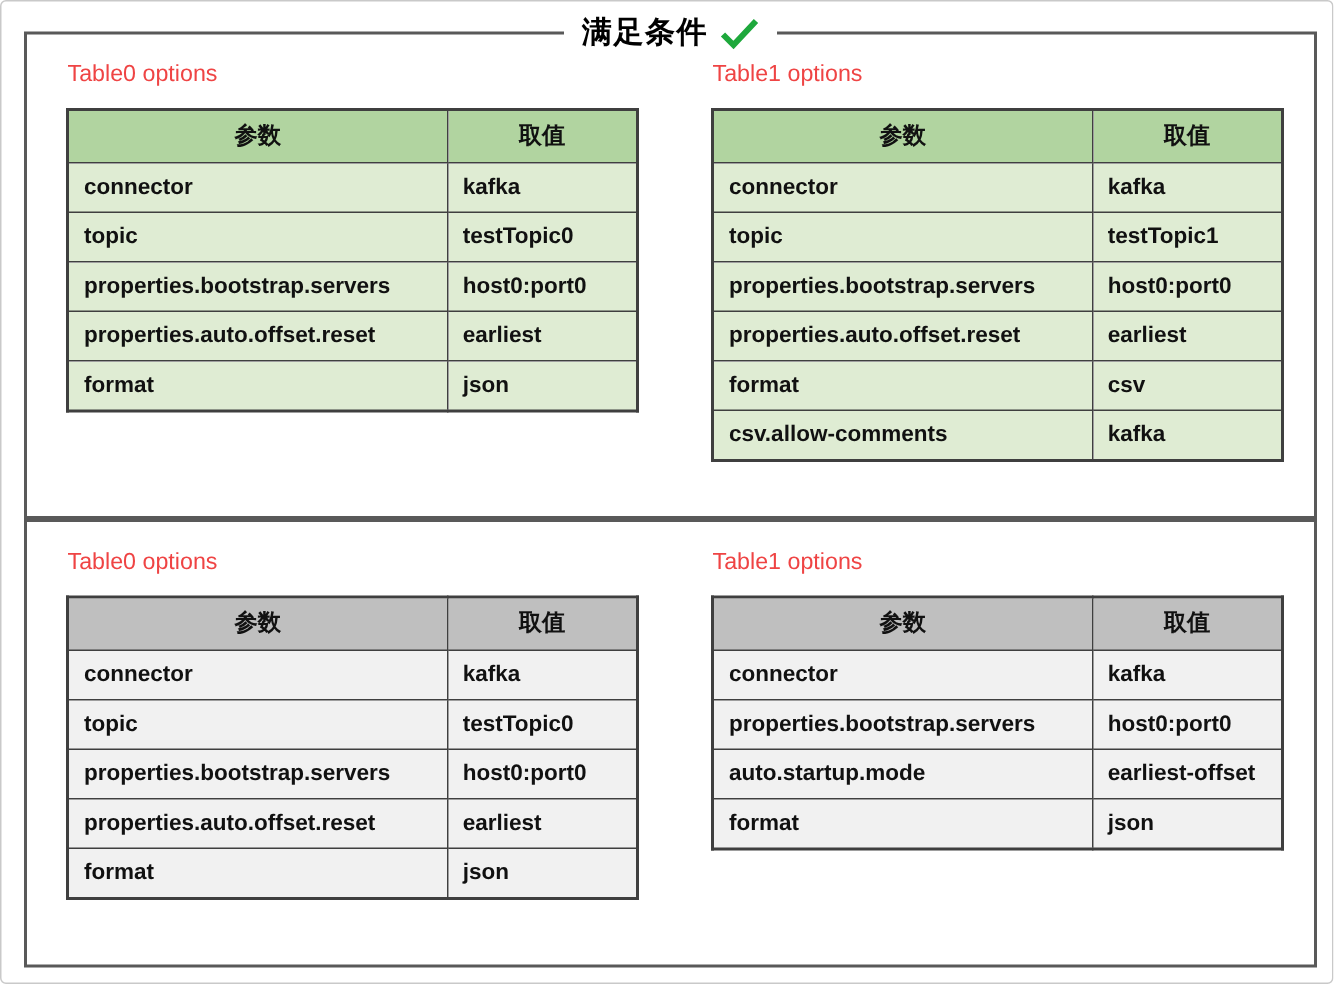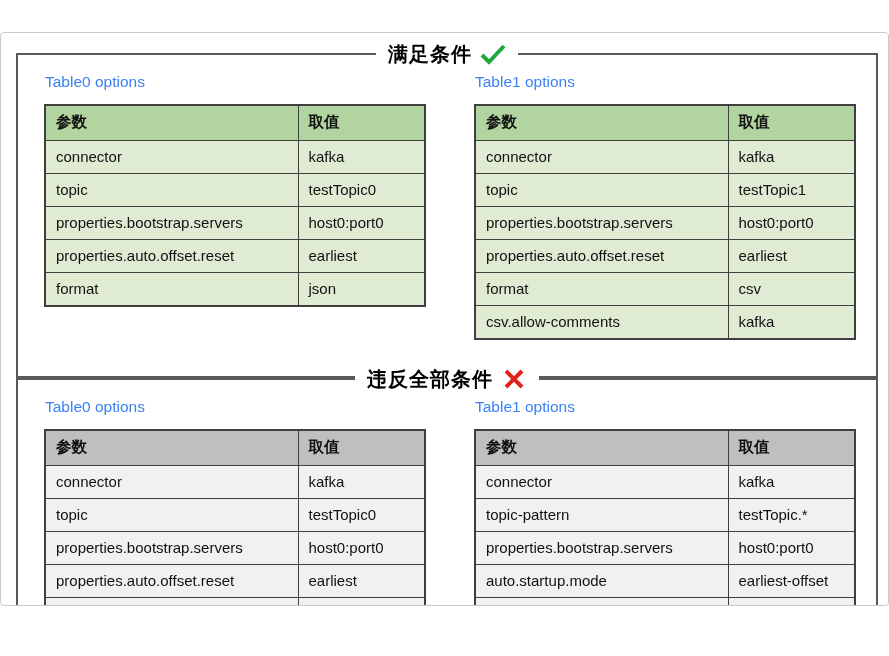--- a/index.html
+++ b/index.html
@@ -4,26 +4,25 @@
 <style>
   * { box-sizing: border-box; margin: 0; padding: 0; }
   html,body { background:#fff; }
   body {
     font-family: "Liberation Sans", "DejaVu Sans", sans-serif;
     color:#111;
     width:889px; height:656px;
   }
   .canvas {
     position:relative;
-    width:889px; height:574px;
+    width:889px; height:656px;
     background:#fff;
     border:1px solid #c9c9c9;
     border-radius:4px;
     overflow:hidden;
-    margin-top:32px;
   }
   .section {
     position:absolute;
     left:15px;
     width:862px;
     border:2px solid var(--section-border,#595959);
     background:#fff;
   }
   .section.sec-0 { top:20px;  height:325px; }
   .section.sec-1 { top:345px; height:299px; }
@@ -43,41 +42,41 @@
   .mark-icon { display:none; }
   .section[data-mark="check"] .mark-check { display:inline-block; }
   .section[data-mark="cross"] .mark-cross { display:inline-block; }
   .tables {
     display:flex;
     gap:48px;
     padding:17px 0 0 26px;
   }
   .tlabel {
     font-size:15.5px;
-    color:#3b82f6;
+    color:#ef4444;
     margin:0 0 12px 1px;
     line-height:20px;
   }
   table {
     border-collapse:collapse;
     table-layout:fixed;
     width:380px;
     border:2px solid var(--table-border,#3f3f3f);
     font-size:15px;
   }
   col.c-param { width:253px; }
   col.c-value { width:127px; }
   th, td {
     border:1px solid var(--table-border,#3f3f3f);
     text-align:left;
     overflow:hidden;
     white-space:nowrap;
   }
-  th { padding:6px 10px 7px 10px; font-weight:bold; font-size:15.5px; }
-  td { padding:7px 10px 8px 10px; }
+  th { padding:6px 10px 7px 10px; font-weight:bold; font-size:15.5px;text-align:center; }
+  td { padding:7px 10px 8px 10px;font-weight:bold; }
   
   .section[data-theme="green"] th { background:var(--green-header,#b1d4a0); }
   .section[data-theme="green"] td { background:var(--green-body,#dfecd3); }
   .section[data-theme="gray"]  th { background:var(--gray-header,#bfbfbf); }
   .section[data-theme="gray"]  td { background:var(--gray-body,#f1f1f1); }
   svg.mark { width:26px; height:22px; }
 </style>
 </head>
 <body>
 
@@ -177,27 +176,20 @@
     <td>csv.allow-comments</td>
     <td>kafka</td>
   </tr>
 </tbody>
     </table>
   </div>
 </div>
   </div>
 
   <div class="section sec-1" data-mark="cross" data-theme="gray">
-    <div class="section-title">
-      <span class="ttl">违反全部条件</span>
-
-      <svg class="mark mark-icon mark-cross" viewBox="0 0 26 22" fill="none">
-        <path d="M5 3 L21 19 M21 3 L5 19" stroke="#e32119" stroke-width="4" fill="none"></path>
-      </svg>
-    </div>
     <div class="tables">
   <div class="tablewrap">
     <div class="tlabel">Table0 options</div>
     <table>
       <colgroup>
                 <col class="c-param">
                 <col class="c-value">
               </colgroup>
       <thead>
         <tr>
@@ -246,24 +238,20 @@
           <th>参数</th>
           <th>取值</th>
         </tr>
       </thead>
       <tbody>
   <tr>
     <td>connector</td>
     <td>kafka</td>
   </tr>
 
-  <tr>
-    <td>topic-pattern</td>
-    <td>testTopic.*</td>
-  </tr>
 
   <tr>
     <td>properties.bootstrap.servers</td>
     <td>host0:port0</td>
   </tr>
 
   <tr>
     <td>auto.startup.mode</td>
     <td>earliest-offset</td>
   </tr>

